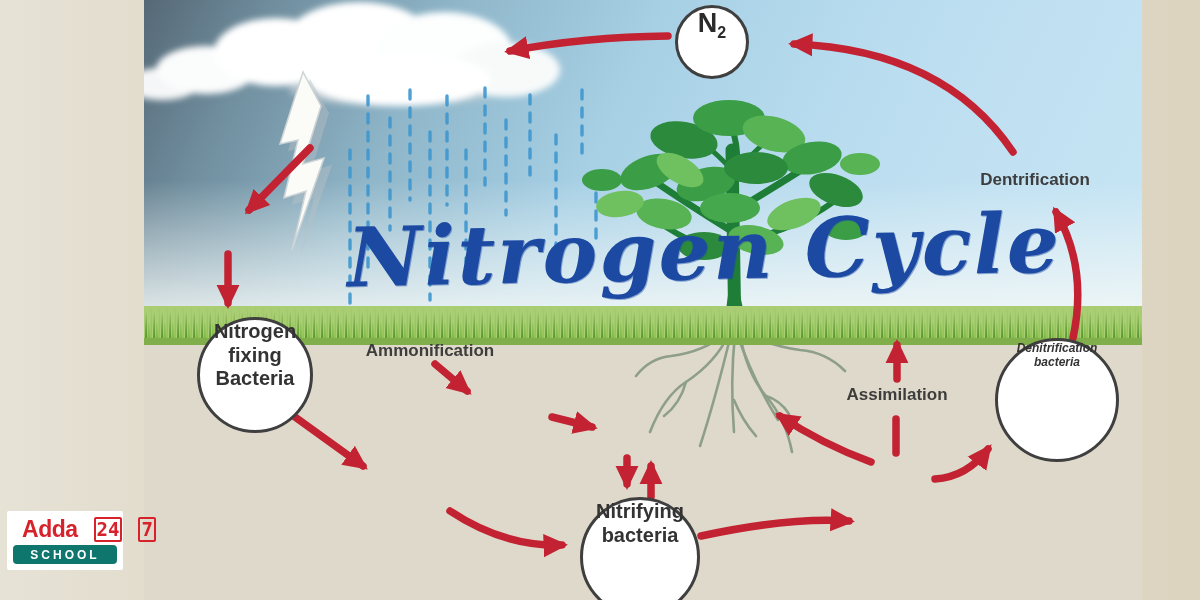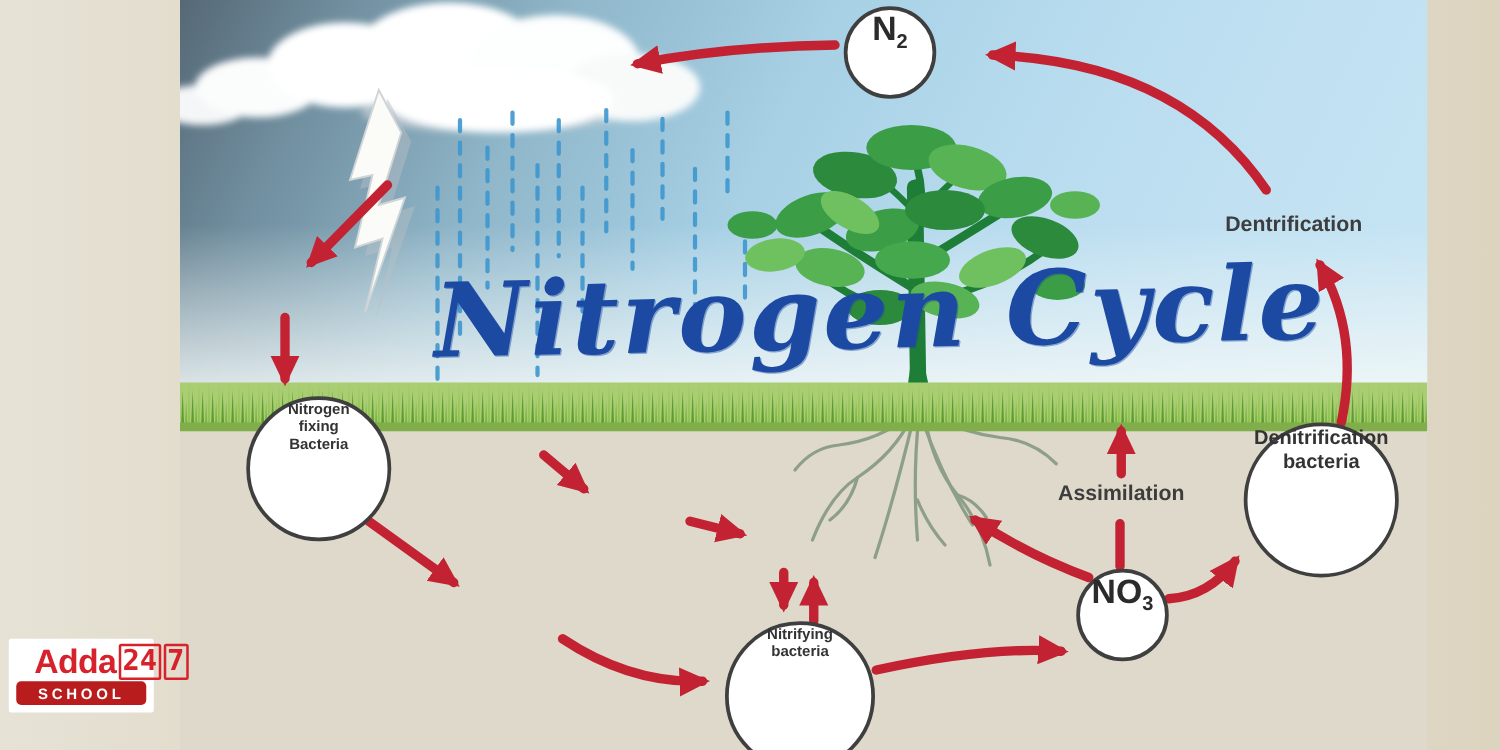--- a/index.html
+++ b/index.html
@@ -23,47 +23,47 @@
   .soil { position:absolute; left:0; top:332px; width:998px; height:268px; background:#ded9ca; }
   .scene { position:absolute; left:0; top:0; width:998px; height:600px; }
 
   .node {
     position:absolute; background:#fff; border:3px solid #3f3f3f; border-radius:50%;
     display:flex; flex-direction:column; align-items:center; justify-content:flex-start;
     text-align:center; color:#2b2b2b; z-index:3;
   }
   .chem { font-size:27px; font-weight:bold; letter-spacing:0; }
   .chem sub { font-size:16px; font-weight:bold; }
-  .bact { font-size:12px; font-weight:bold; line-height:1.18; color:#333; }
-  .bact-sm { font-size:16px; font-weight:bold; line-height:1.2; color:#333; }
+  .bact { font-size:20px; font-weight:bold; line-height:1.18; color:#333; }
+  .bact-sm { font-size:12px; font-weight:bold; line-height:1.2; color:#333;font-style:italic; }
 
   .plabel {
     position:absolute; z-index:4; font-size:17px; font-weight:600; color:#3d3d3d;
     text-align:center; white-space:nowrap;
   }
   .title {
     position:absolute; left:90px; top:202px; width:940px; z-index:5;
     font-family:"DejaVu Serif", serif; font-style:italic; font-weight:bold;
     font-size:82px; color:#1c4aa3; text-align:center; transform:rotate(-1.2deg);
     letter-spacing:2px; text-shadow:1px 1px 0 rgba(28,74,163,.45);
   }
 
   .logo {
     position:absolute; left:7px; top:511px; width:116px; height:59px;
     background:#fff; border-radius:2px; z-index:6; padding:5px 6px 4px 6px;
   }
   .logo-row { display:flex; align-items:center; justify-content:center; height:27px; }
-  .logo-brand { color:#d7212b; font-weight:800; font-size:27px; letter-spacing:-0.5px; font-family:"Liberation Sans",sans-serif;margin-left:48px; }
+  .logo-brand { color:#d7212b; font-weight:800; font-size:23px; letter-spacing:-0.5px; font-family:"Liberation Sans",sans-serif;margin-left:48px; }
   .logo-box {
-    border:2px solid #d7212b; color:#d7212b; font-weight:bold; font-size:23px;
+    border:2px solid #d7212b; color:#d7212b; font-weight:bold; font-size:19px;
     font-family:"DejaVu Sans Mono", monospace; line-height:1; padding:1px 1px;
-    margin-left:2px; border-radius:2px;
+    margin-left:16px; border-radius:2px;
   }
   .logo-school {
-    margin-top:2px; height:19px; background:#b91c1c; border-radius:4px;
+    margin-top:2px; height:19px; background:#0f766e; border-radius:4px;
     color:#fff; font-weight:bold; font-size:12px; letter-spacing:3px;
     display:flex; align-items:center; justify-content:center;
   }
 </style>
 </head>
 <body>
 
 <div class="page">
 
   <div class="diagram">
@@ -202,29 +202,27 @@
     </div>
 
 
 
 
     <div class="node" style="left:436px; top:497px; width:120px; height:120px;">
       <span class="bact">Nitrifying</span>
       <span class="bact">bacteria</span>
     </div>
 
-    <div class="node" style="left:717px; top:455px; width:74px; height:74px;">
-      <span class="chem"><span>NO</span><sub>3</sub></span>
-    </div>
 
     <div class="node" style="left:851px; top:338px; width:124px; height:124px;">
       <span class="bact-sm">Denitrification</span>
       <span class="bact-sm">bacteria</span>
     </div>
 
+    <div class="plabel" style="left:211px; top:341px; width:150px;">Ammonification</div>
     <div class="plabel" style="left:678px; top:385px; width:150px;">Assimilation</div>
     <div class="plabel" style="left:816px; top:170px; width:150px;">Dentrification</div>
 
     <div class="title">Nitrogen Cycle</div>
   </div>
 
   <div class="logo">
     <div class="logo-row">
       <span class="logo-brand">Adda</span>
       <span class="logo-box">24</span>

